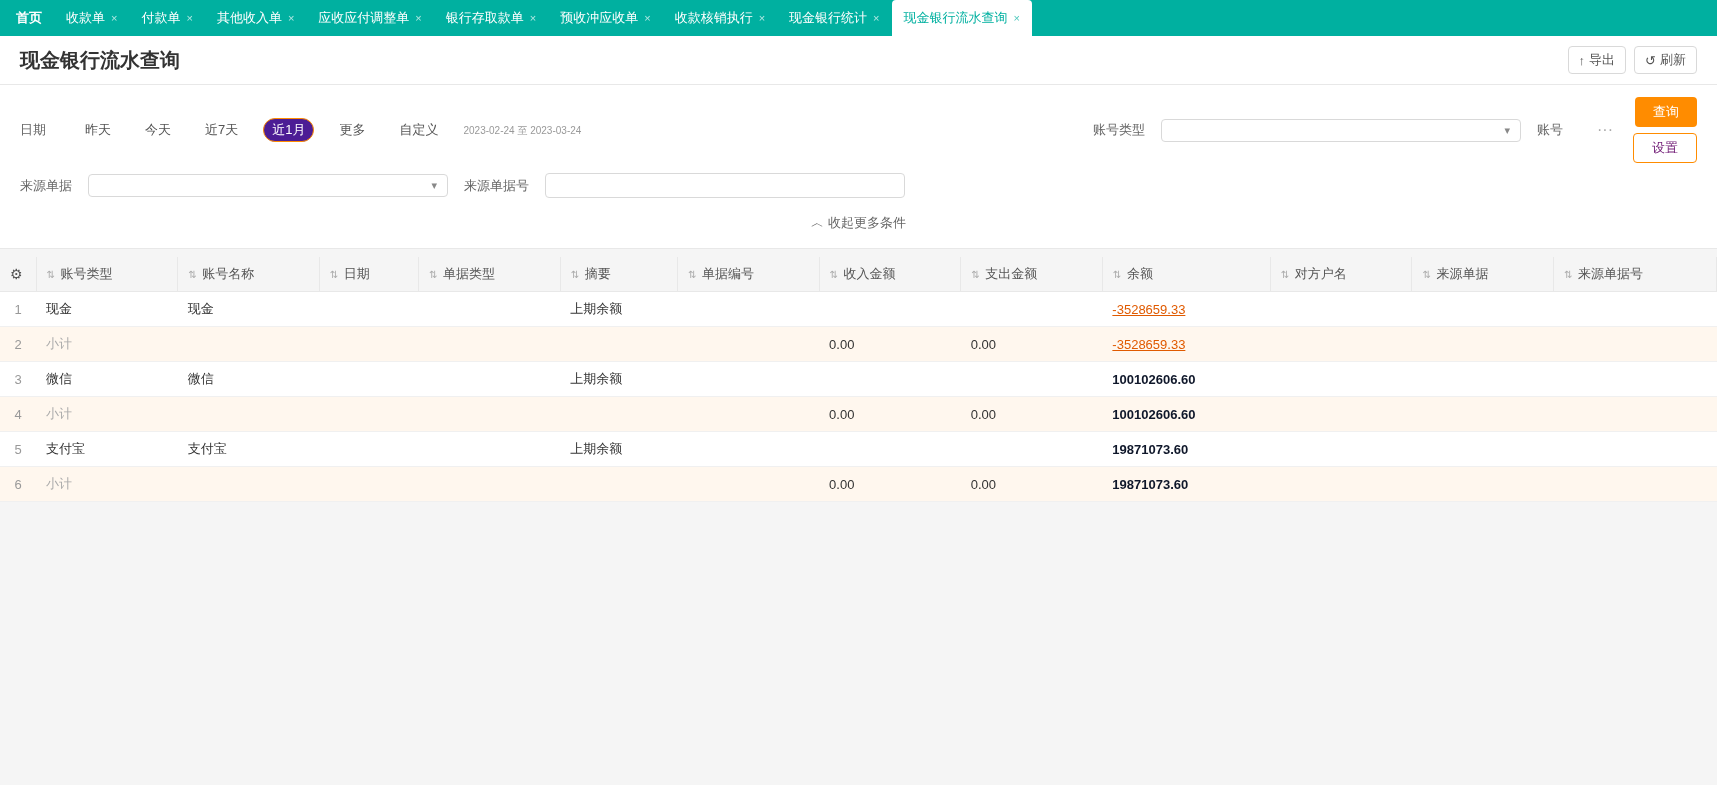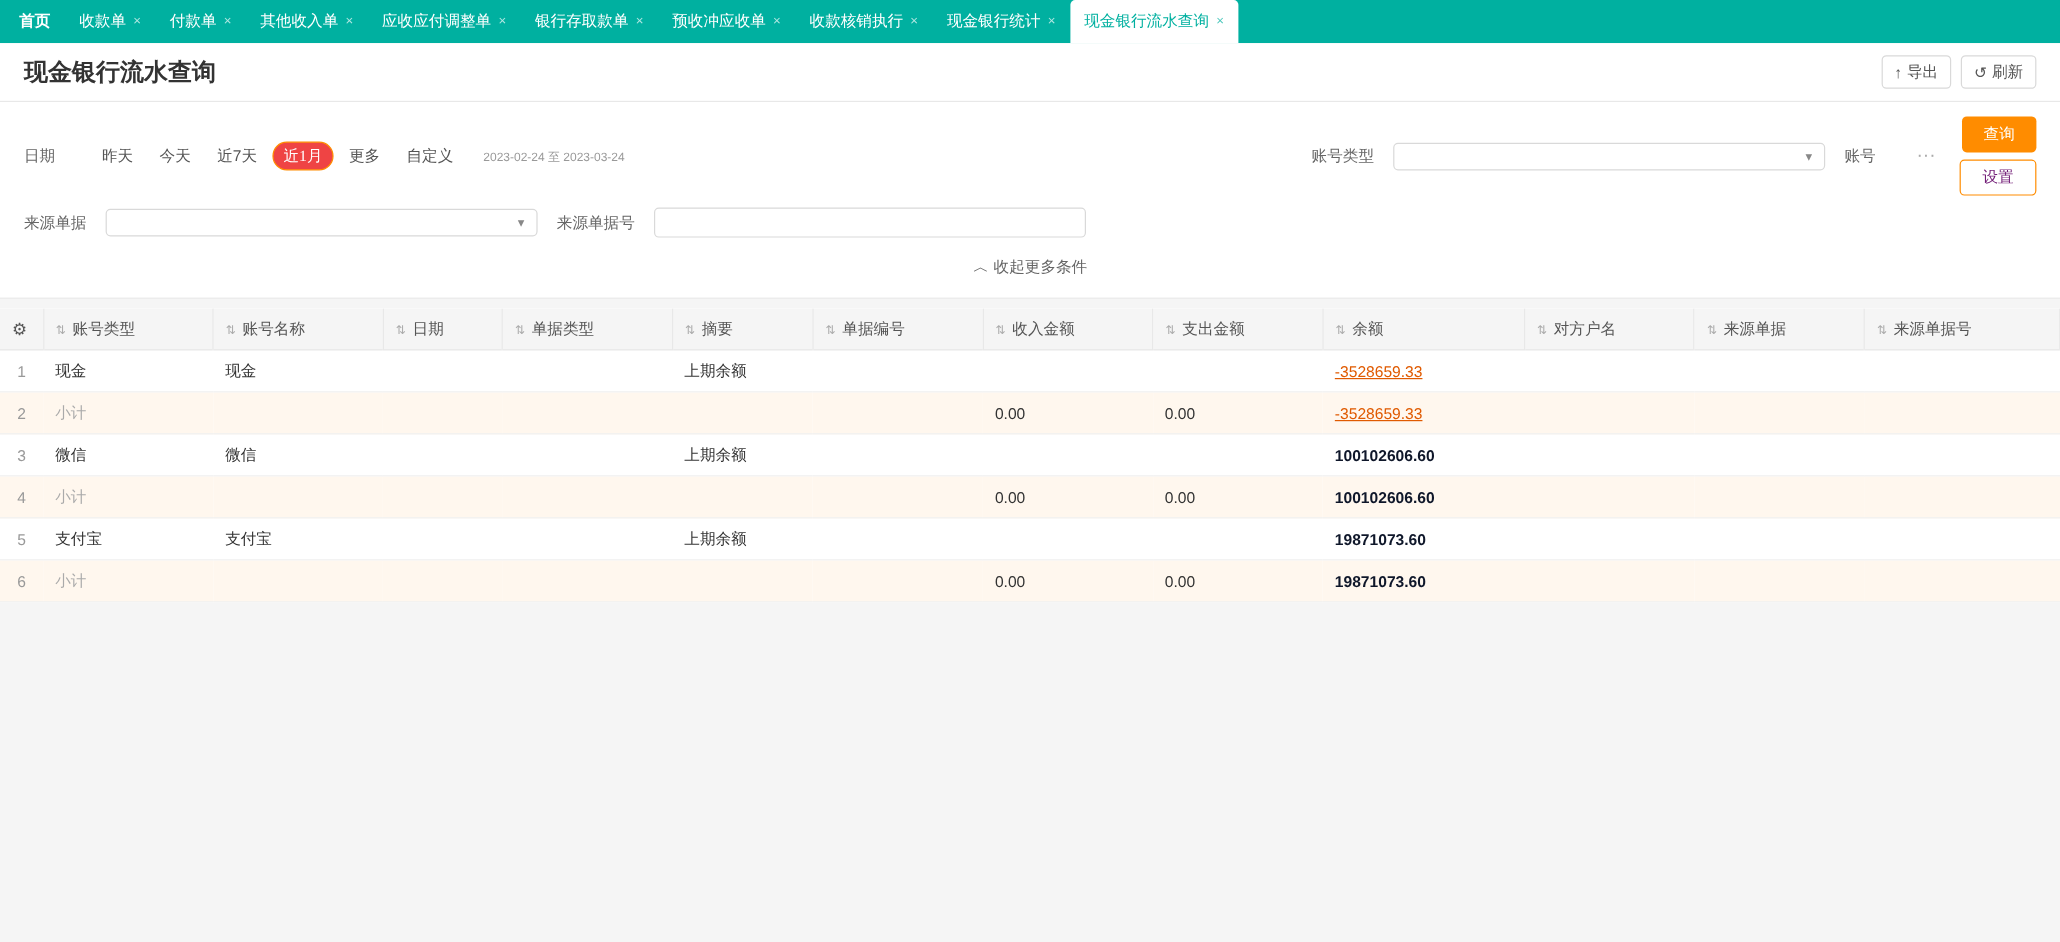--- a/index.html
+++ b/index.html
@@ -81,37 +81,36 @@
       margin-bottom: 10px;
     }
     .filter-label {
       color: #666;
       white-space: nowrap;
       min-width: 40px;
     }
     .filter-date-options {
       display: flex;
       align-items: center;
-      gap: 4px;
+      gap: 16px;
       text-align: right;
     }
     .date-btn {
       padding: 2px 8px;
       border-radius: 4px;
       cursor: pointer;
       font-size: 13px;
       color: #555;
       border: 1px solid transparent;
     }
     .date-btn.active {
-      background: #ef4444;
+      background: #4c1d95;
       color: #fff;
       border-radius: 12px;
       border-color: #ff8c00;
-      font-family: Liberation Serif, serif;
     }
     .date-range-text {
       font-size: 10px;
       color: #999;
       margin-top: 2px;
     }
     .filter-select {
       display: flex;
       align-items: center;
       gap: 4px;

